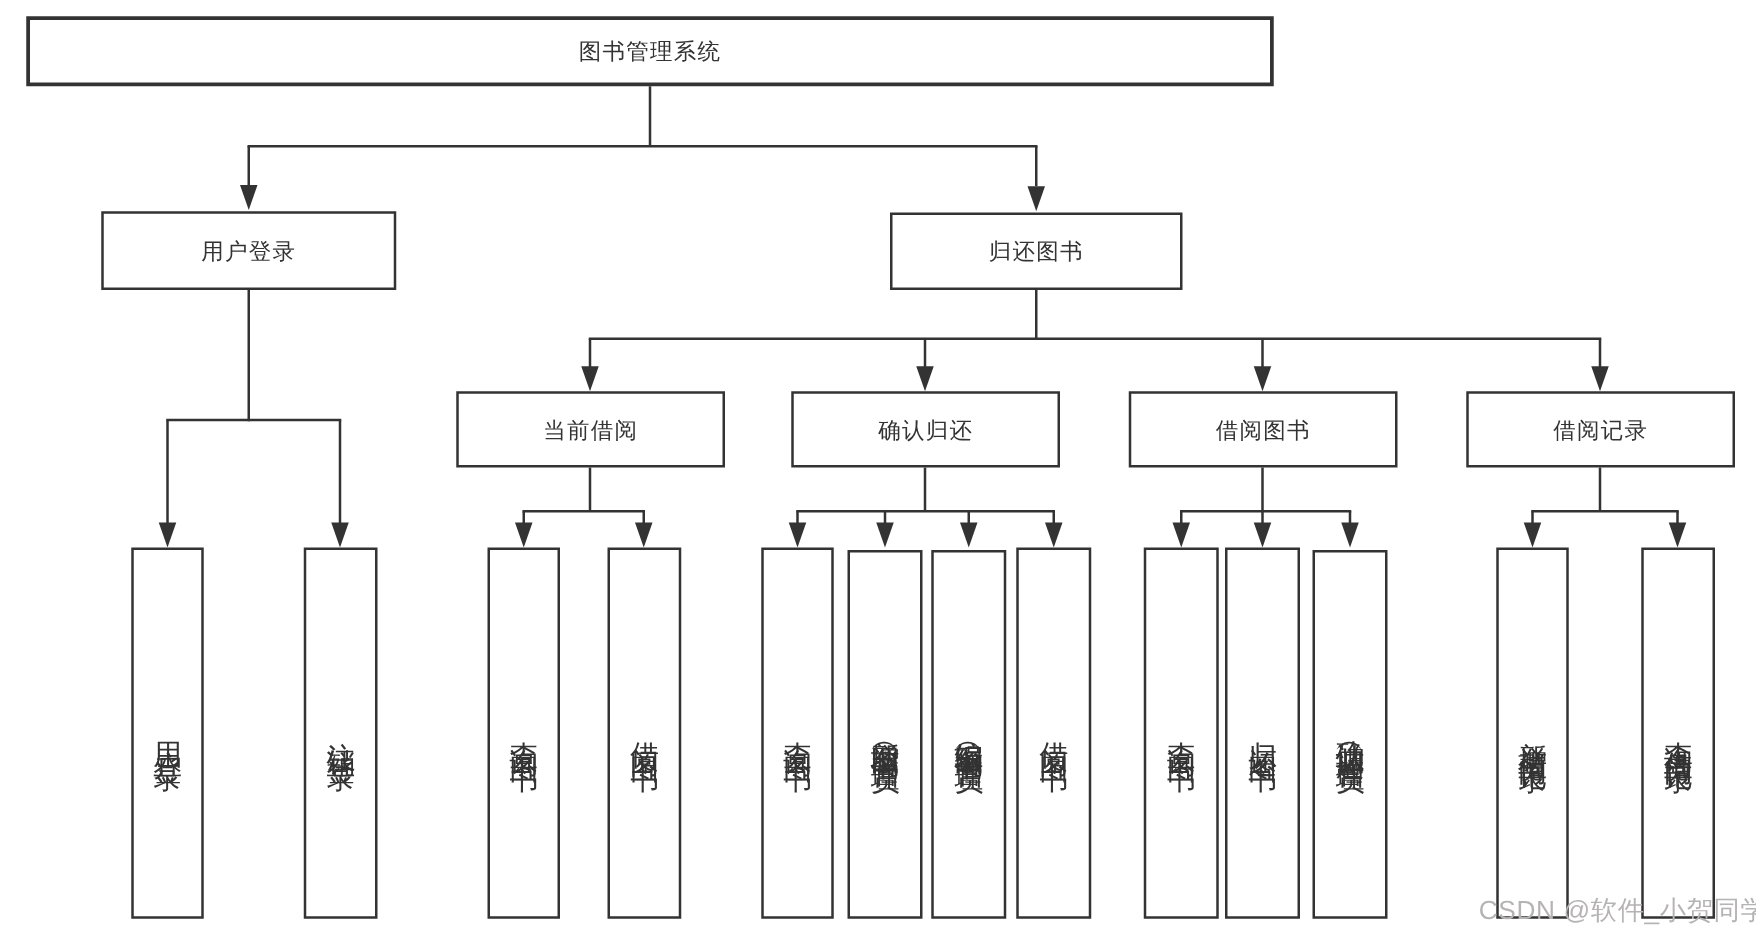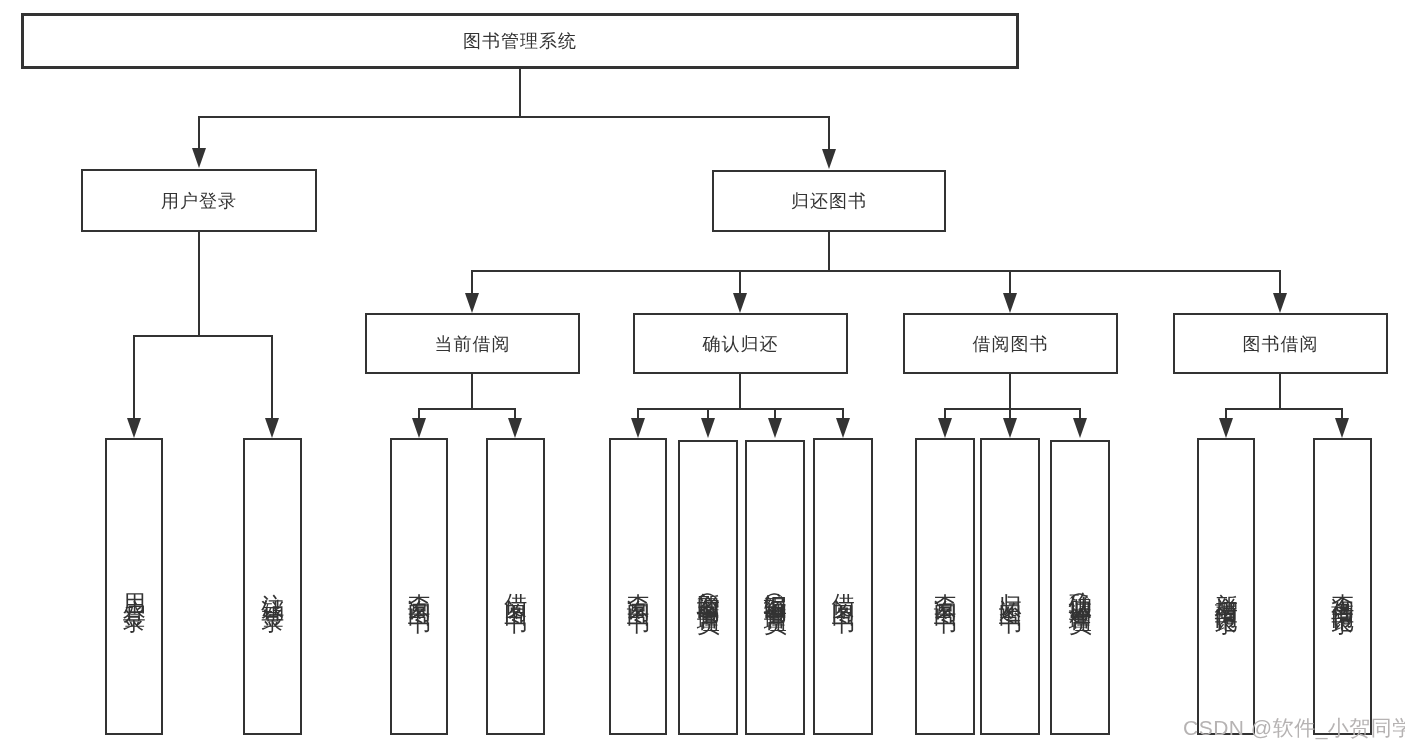--- a/index.html
+++ b/index.html
@@ -89,21 +89,21 @@
   <div class="box" style="left:365px;top:313px;width:215px;height:61px;">
     <span class="h-label">当前借阅</span>
   </div>
   <div class="box" style="left:633px;top:313px;width:215px;height:61px;">
     <span class="h-label">确认归还</span>
   </div>
   <div class="box" style="left:903px;top:313px;width:215px;height:61px;">
     <span class="h-label">借阅图书</span>
   </div>
   <div class="box" style="left:1173px;top:313px;width:215px;height:61px;">
-    <span class="h-label">图书借阅</span>
+    <span class="h-label">借阅记录</span>
   </div>
 
   <div class="vline" style="left:471px;top:374px;height:35px;"></div>
   <div class="hline" style="left:418px;top:408px;width:98px;"></div>
   <div class="vline" style="left:418px;top:409px;height:10px;"></div>
   <div class="arrow" style="left:412px;top:418px;"></div>
   <div class="vline" style="left:514px;top:409px;height:10px;"></div>
   <div class="arrow" style="left:508px;top:418px;"></div>
 
   <div class="vline" style="left:739px;top:374px;height:35px;"></div>

